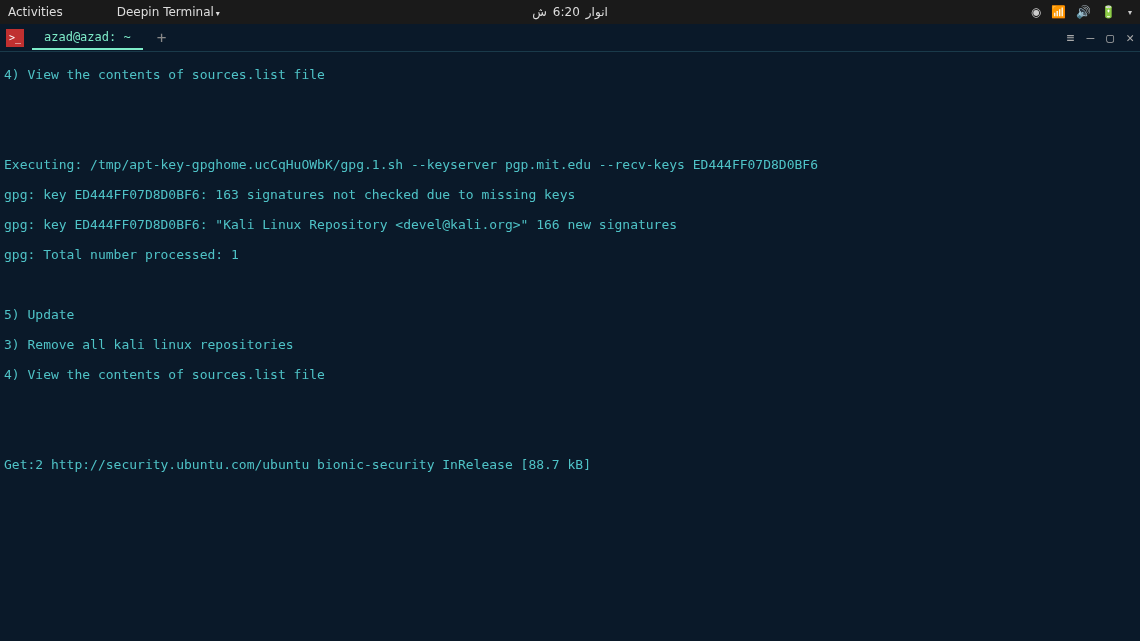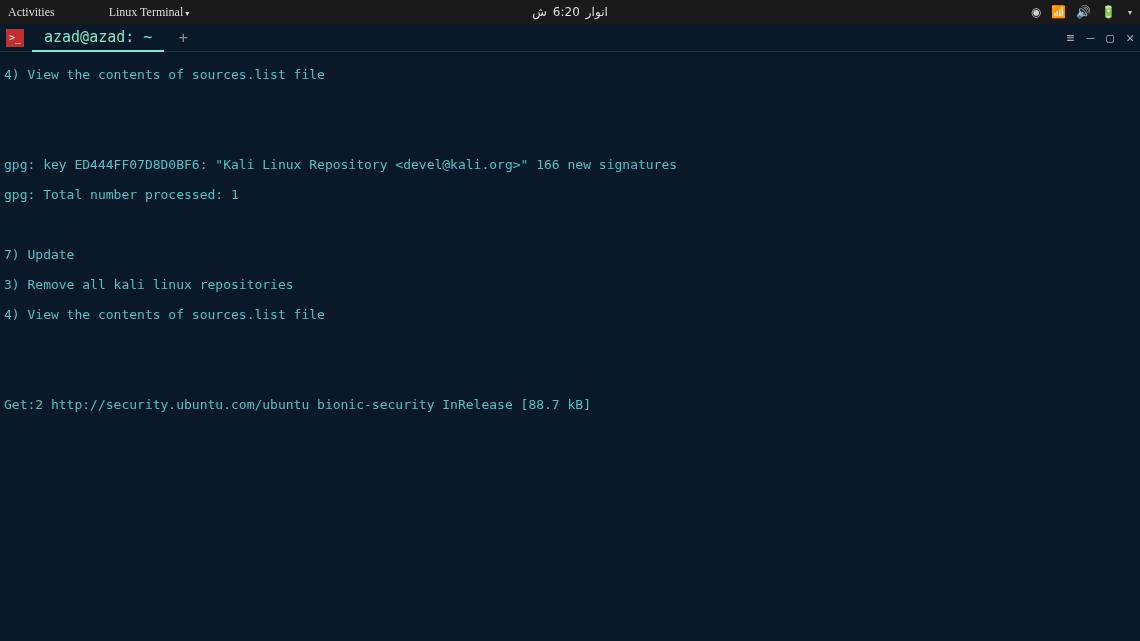--- a/index.html
+++ b/index.html
@@ -15,21 +15,21 @@
 .topbar {
   height: 24px;
   background: #1a1a1a;
   display: flex;
   align-items: center;
   padding: 0 8px;
   font-family: "DejaVu Sans", sans-serif;
   font-size: 12px;
   color: #ddd;
 }
-.topbar-left { display: flex; align-items: center; gap: 20px; font-family: Liberation Serif, serif; }
+.topbar-left { display: flex; align-items: center; gap: 20px; }
 .topbar-center {
   position: absolute;
   left: 50%;
   transform: translateX(-50%);
   display: flex;
   gap: 6px;
 }
 .topbar-right { margin-left: auto; display: flex; align-items: center; gap: 10px; }
 .tray-icon { font-size: 12px; color: #ccc; }
 .tabbar {
@@ -43,21 +43,21 @@
 .tab-app-icon {
   width: 18px; height: 18px;
   background: #c03030;
   display: flex; align-items: center; justify-content: center;
   color: #fff; font-size: 10px; margin-right: 8px;
 }
 .tab {
   padding: 4px 12px;
   color: #7eecc9;
   font-family: monospace;
-  font-size: 15px;
+  font-size: 12px;
   border-bottom: 2px solid #7eecc9;
 }
 .tab-add {
   margin-left: 8px; color: #888; font-size: 16px; padding: 0 6px; cursor: pointer;
 }
 .window-controls {
   margin-left: auto; display: flex; gap: 12px; color: #aaa; font-size: 13px;
 }
 .window-controls span { cursor: pointer; }
 .terminal {
@@ -71,21 +71,21 @@
 .dropdown-arrow { font-size: 8px; margin-left: 2px; }
 </style>
 </head>
 <body>
 
 <div class="topbar">
   <div class="topbar-left">
     <span>Activities</span>
     <span style="width:14px"></span>
     <span>
-      <span>Linux Terminal</span><span class="dropdown-arrow">▾</span>
+      <span>Deepin Terminal</span><span class="dropdown-arrow">▾</span>
     </span>
   </div>
   <div class="topbar-center">
     <span>ش</span>
     <span>6:20</span>
     <span>انوار</span>
   </div>
   <div class="topbar-right">
     <span class="tray-icon">◉</span>
     <span class="tray-icon">📶</span>
@@ -104,24 +104,26 @@
     <span>—</span>
     <span>▢</span>
     <span>✕</span>
   </div>
 </div>
 
 <div class="terminal">
 <span class="line">4) View the contents of sources.list file</span>
 <span class="line"> </span>
 <span class="line"> </span>
+<span class="line">Executing: /tmp/apt-key-gpghome.ucCqHuOWbK/gpg.1.sh --keyserver pgp.mit.edu --recv-keys ED444FF07D8D0BF6</span>
+<span class="line">gpg: key ED444FF07D8D0BF6: 163 signatures not checked due to missing keys</span>
 <span class="line">gpg: key ED444FF07D8D0BF6: "Kali Linux Repository &lt;devel@kali.org&gt;" 166 new signatures</span>
 <span class="line">gpg: Total number processed: 1</span>
 <span class="line"> </span>
-<span class="line">7) Update</span>
+<span class="line">5) Update</span>
 <span class="line">3) Remove all kali linux repositories</span>
 <span class="line">4) View the contents of sources.list file</span>
 <span class="line"> </span>
 <span class="line"> </span>
 <span class="line">Get:2 http://security.ubuntu.com/ubuntu bionic-security InRelease [88.7 kB]</span>
 
 
 
 
 

